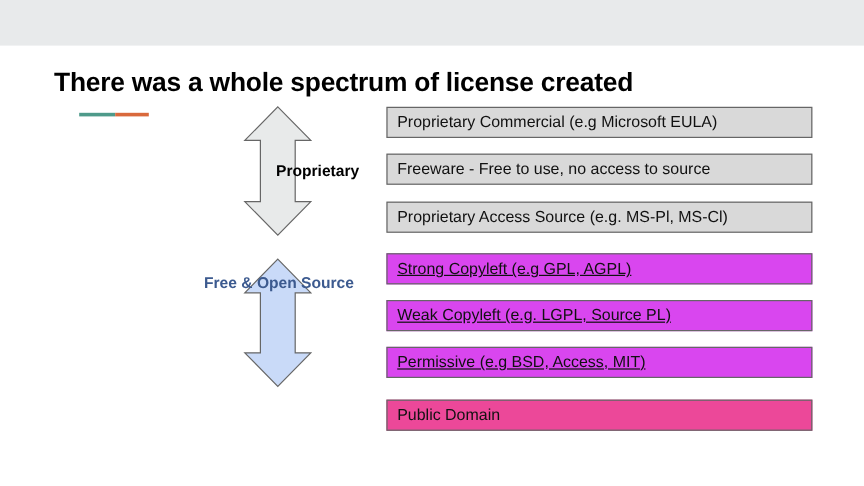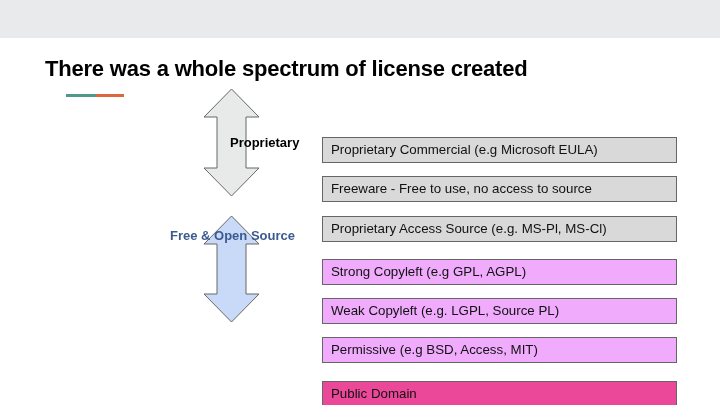--- a/index.html
+++ b/index.html
@@ -10,23 +10,23 @@
              letter-spacing: -0.2px; }
     .accent { position: absolute; top: 94px; height: 3px; }
     .accent.a1 { left: 66px; width: 30px; background: #4e9a8a; }
     .accent.a2 { left: 96px; width: 28px; background: #d9693c; }
     svg.arrows { position: absolute; left: 0; top: 0; }
     .lbl { position: absolute; font-weight: bold; font-size: 13px; white-space: nowrap; }
     .lbl.prop { left: 194px; top: 135px; color: #000; padding-left: 36px; }
     .lbl.foss { left: 170px; top: 228px; color: #3c5a8f; }
     .box { position: absolute; left: 322px; width: 355px; height: 26px; box-sizing: border-box;
            border: 1px solid #666; font-size: 13.3px; color: #111; padding-left: 8px; line-height: 24px;
-           white-space: nowrap; margin-top: 48px; }
+           white-space: nowrap; }
     .gray { background: #d9d9d9; }
-    .blue { background: #f0abfc; }
+    .blue { background: #d946ef; text-decoration: underline; }
     .green { background: #ec4899; }
   </style>
 </head>
 <body>
 
 <div class="topbar"></div>
 <div class="title">There was a whole spectrum of license created</div>
 <div class="accent a1"></div>
 <div class="accent a2"></div>
 

